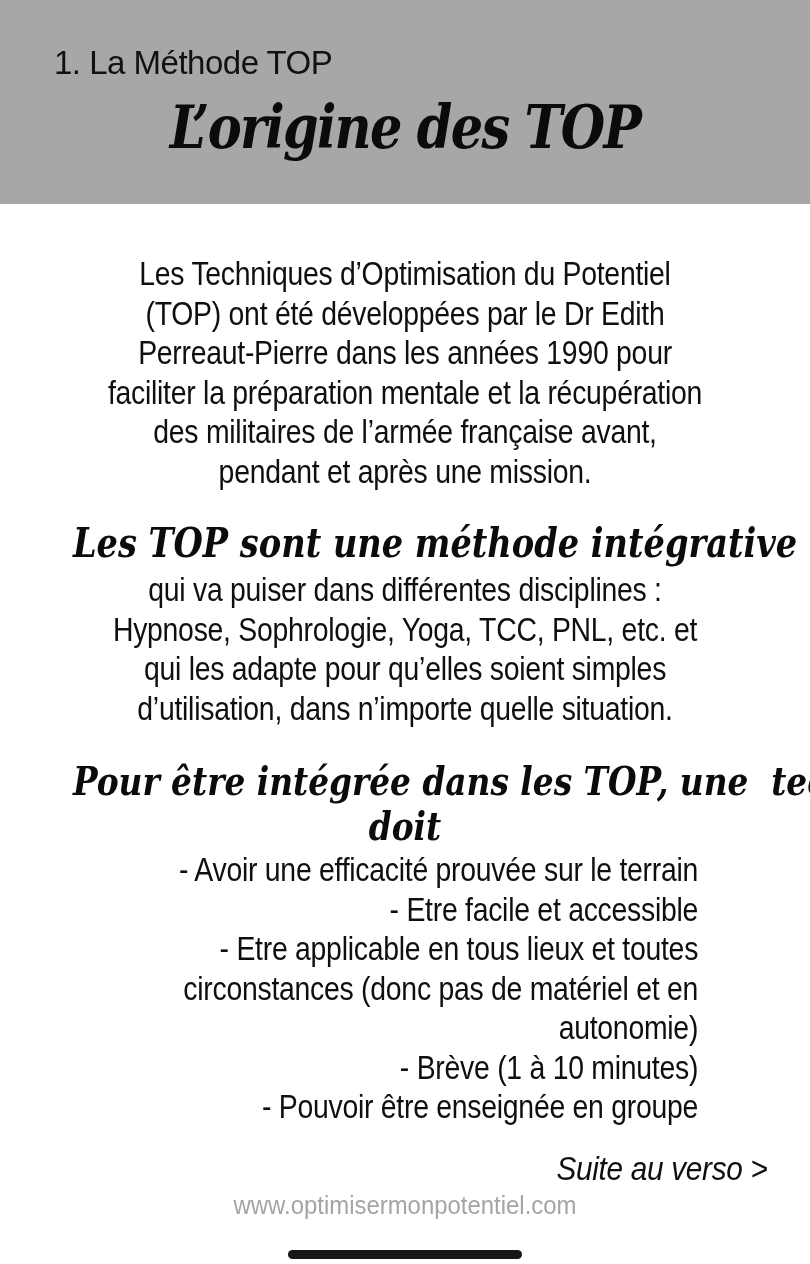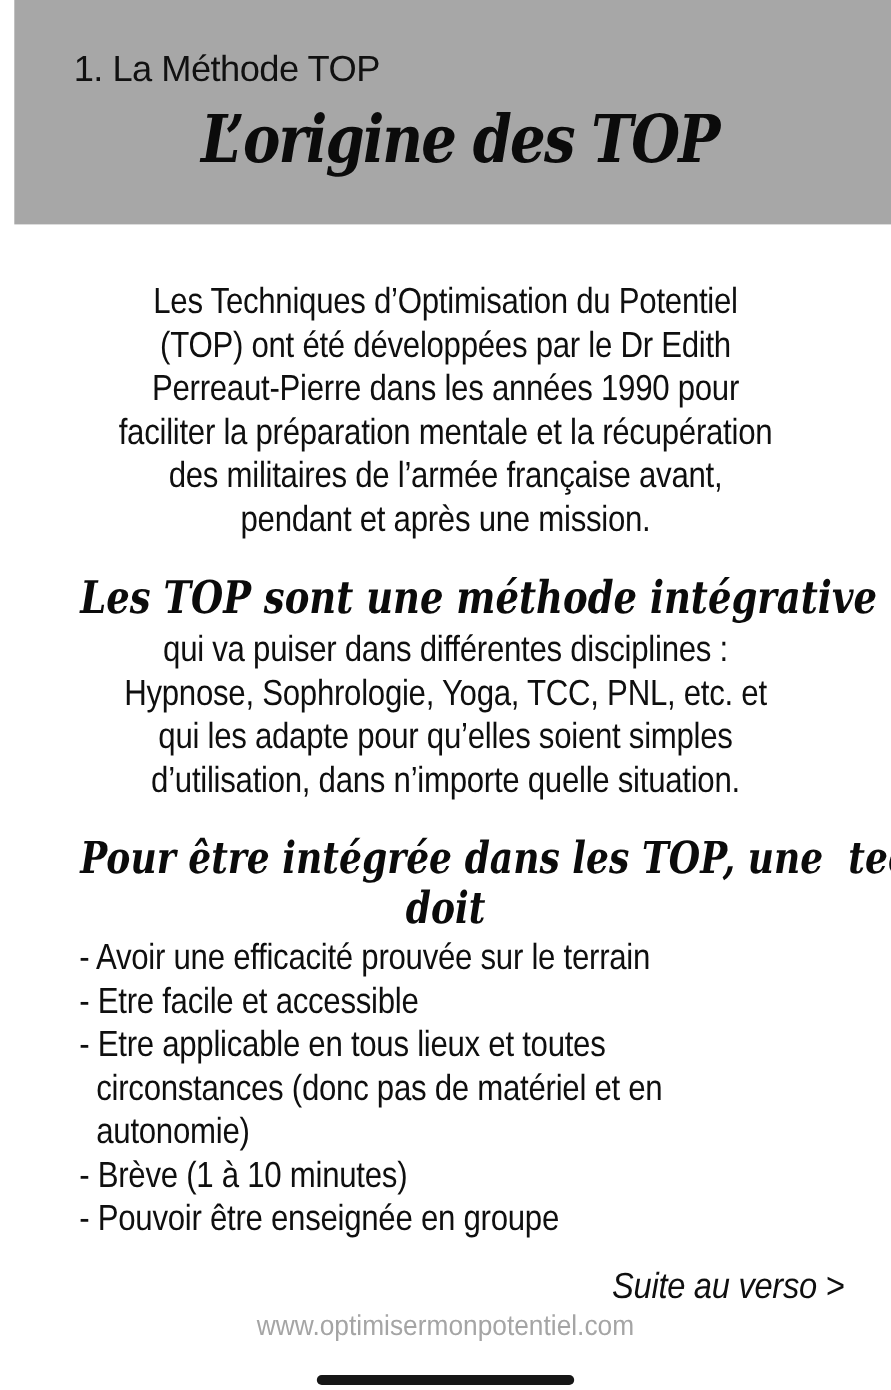--- a/index.html
+++ b/index.html
@@ -5,21 +5,20 @@
   html,body { margin:0; padding:0; background:#ffffff; }
   .page {
     position:relative; width:810px; height:1264px;
     background:#ffffff; overflow:hidden;
     font-family:"Liberation Sans", sans-serif; color:#0f0f0f;
   }
   
   .header {
     position:absolute; top:0; left:0; right:0; height:204px;
     background:#a7a7a7;
-    margin-left:13px;
   }
   .kicker {
     position:absolute; left:54px; top:44px;
     font-size:33px; letter-spacing:-0.5px; color:#111111;
   }
   .title {
     position:absolute; top:92px; left:0; width:810px; margin:0;
     text-align:center;
     font-family:"DejaVu Serif", serif; font-style:italic; font-weight:bold;
     font-size:60px; letter-spacing:-2px;
@@ -38,21 +37,21 @@
   .script-heading {
     position:absolute; left:0; width:810px; margin:0;
     text-align:center;
     font-family:"DejaVu Serif", serif; font-style:italic; font-weight:bold;
     white-space:pre;
     transform:scaleX(0.82); transform-origin:50% 0;
     color:#0b0b0b;
   }
   .h-integrative { top:520px; font-size:41px; line-height:46px; }
   .h-criteria    { top:758px; font-size:40px; line-height:45px; }
-  .list { position:absolute; top:850px; left:72px; right:10px; }
+  .list { position:absolute; top:850px; left:72px; right:10px;text-align:right; }
   .list-item {
     font-size:33px; line-height:39.5px; letter-spacing:-0.3px;
     white-space:pre; padding-left:18px; text-indent:-18px;
     transform:scaleX(0.86); transform-origin:0 0;
   }
   
   .continuation {
     position:absolute; top:1150px; right:42px;
     font-style:italic; font-size:33px; letter-spacing:-0.3px;
     transform:scaleX(0.9); transform-origin:100% 0;

